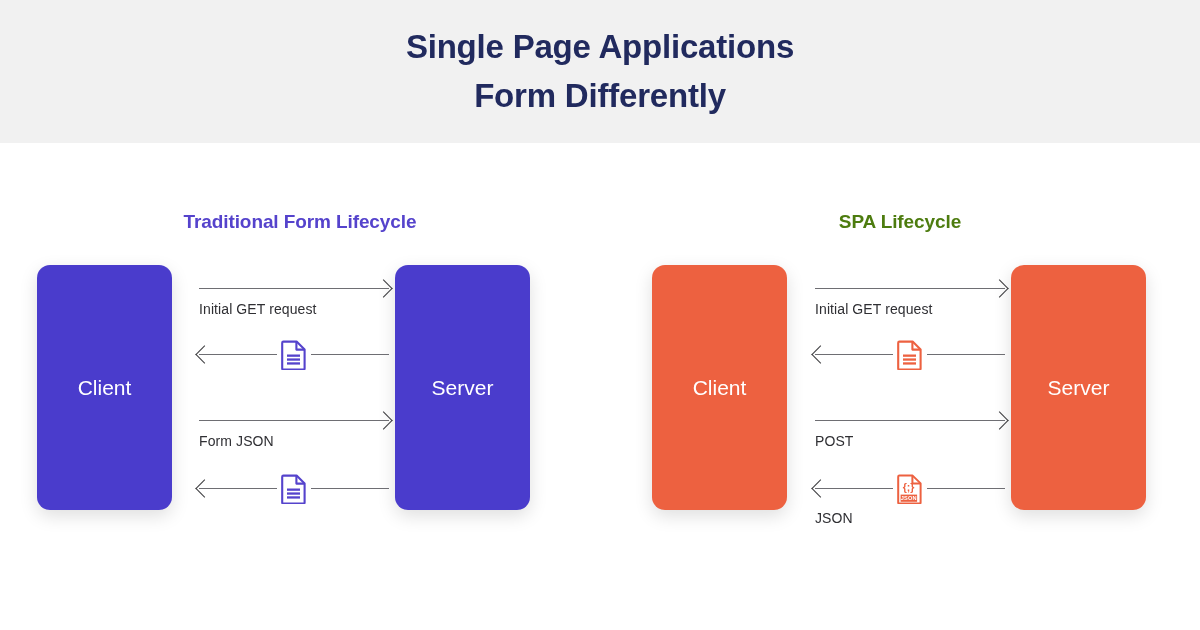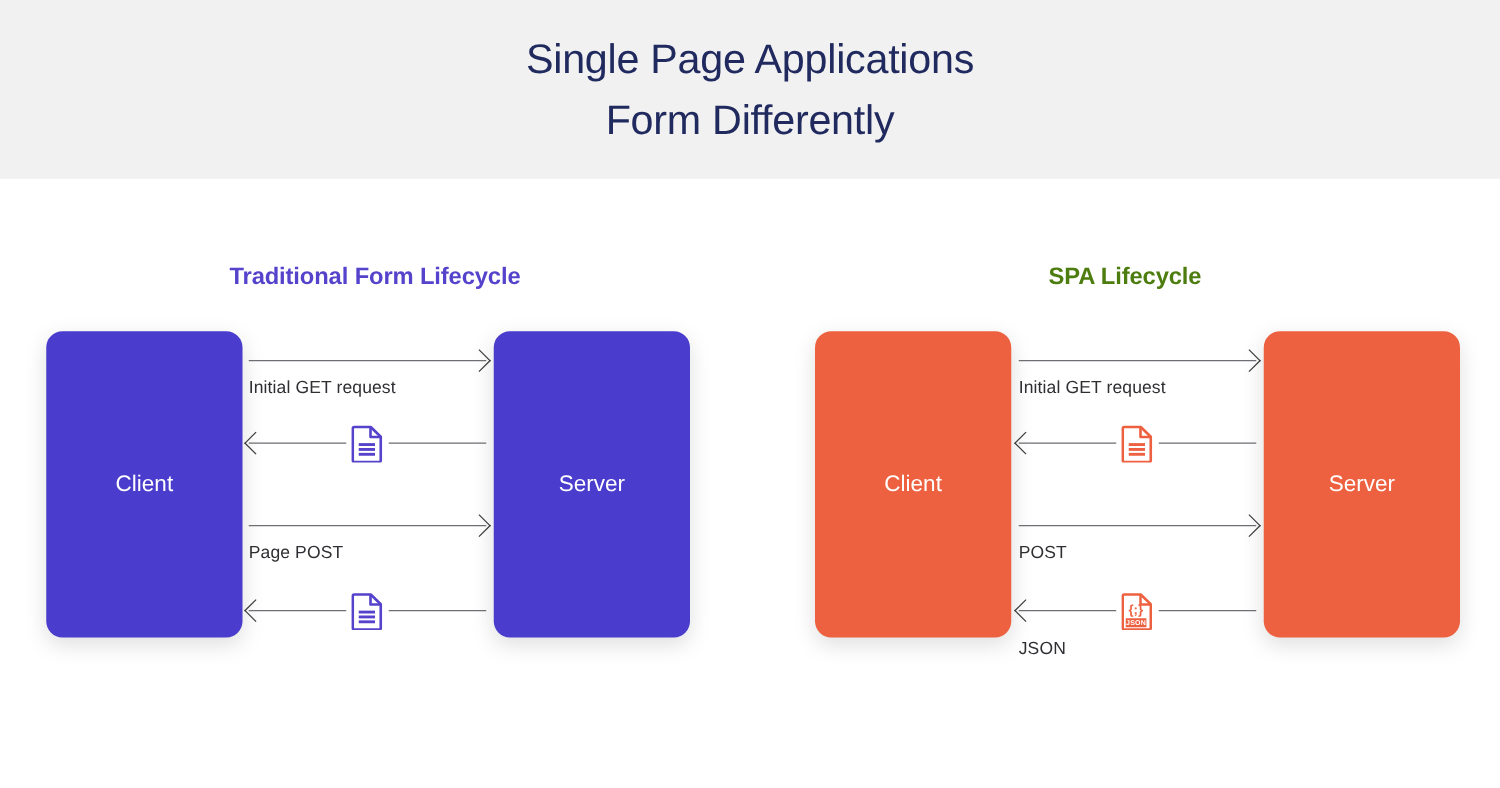--- a/index.html
+++ b/index.html
@@ -24,21 +24,21 @@
     width: 1200px;
     height: 143px;
     background: #f1f1f1;
     display: flex;
     align-items: center;
     justify-content: center;
   }
   .header-title {
     color: #212a5e;
     font-size: 33px;
-    font-weight: normal;
+    font-weight: bold;
     line-height: 1.48;
     text-align: center;
     letter-spacing: -0.2px;
   }
   .header-title .line { display: block; }
 
   
   .panel {
     position: absolute;
     top: 143px;
@@ -56,28 +56,28 @@
     font-weight: bold;
     letter-spacing: -0.1px;
   }
   .label-traditional { color: #5543cc; }
   .label-spa        { color: #4d7c0f; }
 
   
   .node-box {
     position: absolute;
     top: 122px;
-    width: 157px;
+    width: 135px;
     height: 245px;
     border-radius: 13px;
     display: flex;
     align-items: center;
     justify-content: center;
     color: #ffffff;
-    font-size: 18px;
+    font-size: 21px;
     font-weight: 500;
     box-shadow: 0 6px 18px rgba(0,0,0,0.13);
   }
   .box-indigo { background: #4a3ccc; }
   .box-orange { background: #ed6140; }
 
   .panel-left  .node-client { left: 37px; }
   .panel-left  .node-server { left: 395px; }
   .panel-right .node-client { left: 52px; }
   .panel-right .node-server { left: 411px; }
@@ -188,21 +188,21 @@
           <rect x="6" y="14.5" width="13" height="2.3" fill="#5543cc"></rect>
           <rect x="6" y="18.4" width="13" height="2.3" fill="#5543cc"></rect>
           <rect x="6" y="22.3" width="13" height="2.3" fill="#5543cc"></rect>
         </svg>
       </div>
 
       <div class="arrow-row r3">
         <div class="arrow-line"></div>
         <div class="arrow-head right"></div>
       </div>
-      <div class="flow-label l2">Page POST</div>
+      <div class="flow-label l2">Form JSON</div>
 
       <div class="arrow-row r4">
         <div class="arrow-line"></div>
         <div class="arrow-head left"></div>
       </div>
       <div class="flow-icon i2">
         <svg width="26" height="30" viewBox="0 0 26 30" fill="none">
           <path d="M2.4 1.6h13.2L23.6 9.4v19.0a1.2 1.2 0 0 1-1.2 1.2H2.4a1.2 1.2 0 0 1-1.2-1.2V2.8a1.2 1.2 0 0 1 1.2-1.2z" stroke="#5543cc" stroke-width="2.1" fill="#ffffff" stroke-linejoin="round"></path>
           <path d="M15.4 1.8v7.8h7.8" stroke="#5543cc" stroke-width="2.1" fill="none" stroke-linejoin="round"></path>
           <rect x="6" y="14.5" width="13" height="2.3" fill="#5543cc"></rect>

